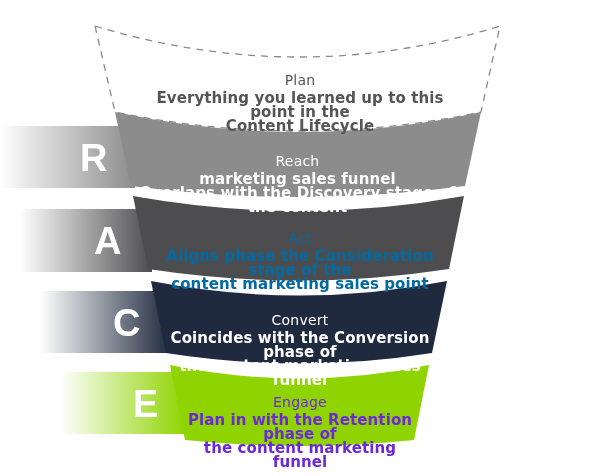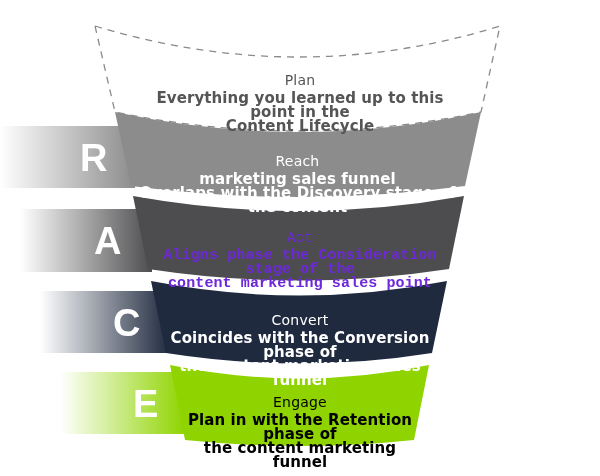--- a/index.html
+++ b/index.html
@@ -62,31 +62,31 @@
     <div class="desc">Everything you learned up to this point in the</div>
     <div class="desc">Content Lifecycle</div>
   </div>
 
   <div class="label" style="left:135px; top:150px; width:325px; color:#ffffff;">
     <div class="title">Reach</div>
     <div class="desc">marketing sales funnel</div>
     <div class="desc">Overlaps with the Discovery stage of the content</div>
   </div>
 
-  <div class="label" style="left:150px; top:227px; width:300px; color:#6d28d9;font-family:Liberation Mono, monospace;">
+  <div class="label" style="left:150px; top:227px; width:300px; color:#0369a1;">
     <div class="title">Act</div>
     <div class="desc">Aligns phase the Consideration stage of the</div>
     <div class="desc">content marketing sales point</div>
   </div>
 
   <div class="label" style="left:165px; top:309px; width:270px; color:#ffffff;">
     <div class="title">Convert</div>
     <div class="desc">Coincides with the Conversion phase of</div>
     <div class="desc">the content marketing sales funnel</div>
   </div>
 
-  <div class="label" style="left:180px; top:391px; width:240px; color:#000000;">
+  <div class="label" style="left:180px; top:391px; width:240px; color:#6d28d9;">
     <div class="title">Engage</div>
     <div class="desc">Plan in with the Retention phase of</div>
     <div class="desc">the content marketing funnel</div>
   </div>
 
 </div>
 
 </body></html>

